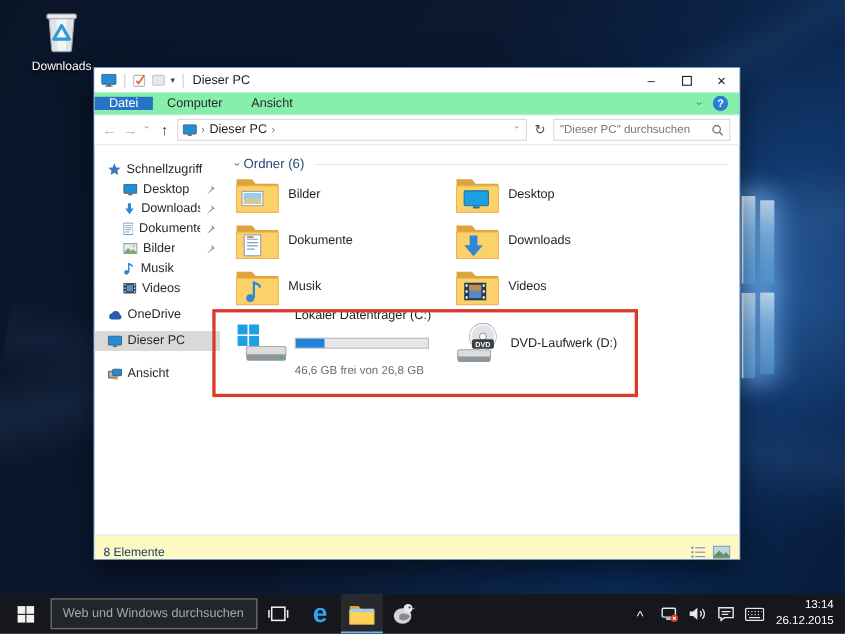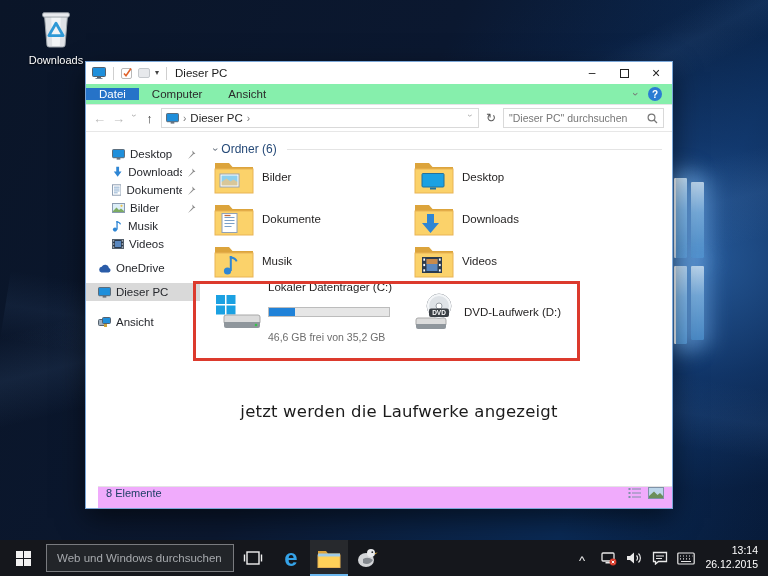--- a/index.html
+++ b/index.html
@@ -85,22 +85,22 @@
   .dmeta { display:flex; flex-direction:column; gap:14px; }
   .dname { font-size:11.5px; color:#211f1f; }
   .dbar { width:122px; height:10px; border:1px solid #bcbcbc; background:#e6e6e6; }
   .dfill { height:100%; background:#2082d8; }
   .ddetail { font-size:10.5px; color:#6d6d6d; }
 
   .annot-rect { position:absolute; left:107px; top:219px; width:387px; height:80px; border:3px solid #dc3a2d; pointer-events:none; z-index:5; }
   .annot-text { position:absolute; left:40px; right:0; top:340px; text-align:center;
     font-family:"DejaVu Sans", sans-serif; font-size:16.5px; color:#1b1b1b; letter-spacing:.2px; }
 
-  .statusbar { position:absolute; left:12px; right:0; bottom:0; height:22px; border-top:1px solid #e4e4e4;
-    display:flex; align-items:flex-start; padding:0 8px; background:#f0abfc; }
+  .statusbar { position:absolute; left:0; right:0; bottom:0; height:22px; border-top:1px solid #e4e4e4;
+    display:flex; align-items:flex-end; padding:0 8px; background:#fef9c3; }
   .stext { font-size:11px; color:#1d3f66; }
   .sviews { margin-left:auto; display:flex; gap:6px; align-items:center; }
 
   
   .taskbar { position:absolute; left:0; right:0; bottom:0; height:36px; background:#15171c; display:flex; align-items:stretch; z-index:20; }
   .startbtn { width:46px; display:flex; align-items:center; justify-content:center; }
   .winflag { display:grid; grid-template-columns:7px 7px; grid-template-rows:7px 7px; gap:1px; }
   .winflag span { background:#f2f2f2; }
   .tsearch { width:188px; margin:4px 0; border:1px solid #797b7f; background:#222529; display:flex; align-items:center; padding:0 10px; }
   .tsearch input { border:none; outline:none; background:transparent; color:#a6a9ad; font-size:11.5px; width:100%; font-family:"Liberation Sans",sans-serif; }
@@ -197,20 +197,26 @@
       <svg width="11" height="11" viewBox="0 0 11 11">
         <circle cx="4.5" cy="4.5" r="3.4" fill="none" stroke="#777" stroke-width="1.2"></circle>
         <path d="M7 7 L10 10" stroke="#777" stroke-width="1.2"></path>
       </svg>
     </div>
   </div>
 
   <div class="body">
 
     <div class="nav">
+      <div class="nitem">
+        <svg width="12" height="12" viewBox="0 0 12 12">
+          <path d="M6 0.5 L7.6 4.2 L11.5 4.6 L8.6 7.2 L9.5 11.2 L6 9.1 L2.5 11.2 L3.4 7.2 L0.5 4.6 L4.4 4.2 Z" fill="#3c77c2"></path>
+        </svg>
+        <span class="nlabel">Schnellzugriff</span>
+      </div>
       <div class="nitem child">
         <svg width="13" height="11" viewBox="0 0 14 12">
           <rect x="0.5" y="0.5" width="13" height="9" rx="1" fill="#1f8fdb" stroke="#55606c"></rect>
             <rect x="5" y="10" width="4" height="1.5" fill="#55606c"></rect>
         </svg>
         <span class="nlabel">Desktop</span>
         <svg class="pin" width="9" height="9" viewBox="0 0 9 9">
             <path d="M5.2 0.6 l3.2 3.2 -2 0.5 -1.6 1.6 L1 9 l3.1-3.8 1.6-1.6 z" fill="#8d8d8d"></path>
           </svg>
       </div>
@@ -375,41 +381,40 @@
               <rect x="12.5" y="13.5" width="9" height="9" fill="#1ba1e2"></rect>
             <rect x="10" y="23" width="36" height="9" rx="2" fill="#dcdcdc" stroke="#a8a8a8"></rect>
             <path d="M10 30 h36 v4 q0 2-2 2 h-32 q-2 0-2-2 z" fill="#8f969c"></path>
             <circle cx="42" cy="33" r="1.3" fill="#35c24a"></circle>
           </svg>
           <div class="dmeta">
             <span class="dname">Lokaler Datenträger (C:)</span>
             <div class="dbar">
               <div class="dfill" style="width: 22%;"></div>
             </div>
-            <span class="ddetail">46,6 GB frei von 35,2 GB</span>
+            <span class="ddetail">46,6 GB frei von 26,8 GB</span>
           </div>
         </div>
         <div class="dtile">
           <svg width="44" height="40" viewBox="0 0 44 40">
             <rect x="2" y="26" width="30" height="8" rx="2" fill="#dcdcdc" stroke="#a8a8a8"></rect>
             <path d="M2 32 h30 v3 q0 2-2 2 h-26 q-2 0-2-2 z" fill="#8f969c"></path>
             <circle cx="25" cy="14" r="12" fill="#dfe3e7" stroke="#9aa0a6"></circle>
             <circle cx="25" cy="14" r="11" fill="none" stroke="#f4f6f8" stroke-width="2"></circle>
             <circle cx="25" cy="14" r="3" fill="#fff" stroke="#9aa0a6"></circle>
             <rect x="15" y="16.5" width="20" height="8.5" rx="2" fill="#3a3f44"></rect>
             <text x="25" y="23" text-anchor="middle" font-size="6.5" font-weight="bold" fill="#fff" font-family="Liberation Sans, sans-serif">DVD</text>
           </svg>
           <span class="dname">DVD-Laufwerk (D:)</span>
         </div>
       </div>
     </div>
   </div>
 
   <div class="annot-rect"></div>
-  <div class="annot-text">jetzt werden die Laufwerke angezeigt</div>
 
   <div class="statusbar">
     <span class="stext">8 Elemente</span>
     <div class="sviews">
       <svg width="14" height="12" viewBox="0 0 14 12">
         <rect x="0.5" y="1" width="2" height="2" fill="#7f92a8"></rect>
           <rect x="4" y="1.5" width="9" height="1" fill="#7f92a8"></rect>
         <rect x="0.5" y="5" width="2" height="2" fill="#7f92a8"></rect>
           <rect x="4" y="5.5" width="9" height="1" fill="#7f92a8"></rect>
         <rect x="0.5" y="9" width="2" height="2" fill="#7f92a8"></rect>

